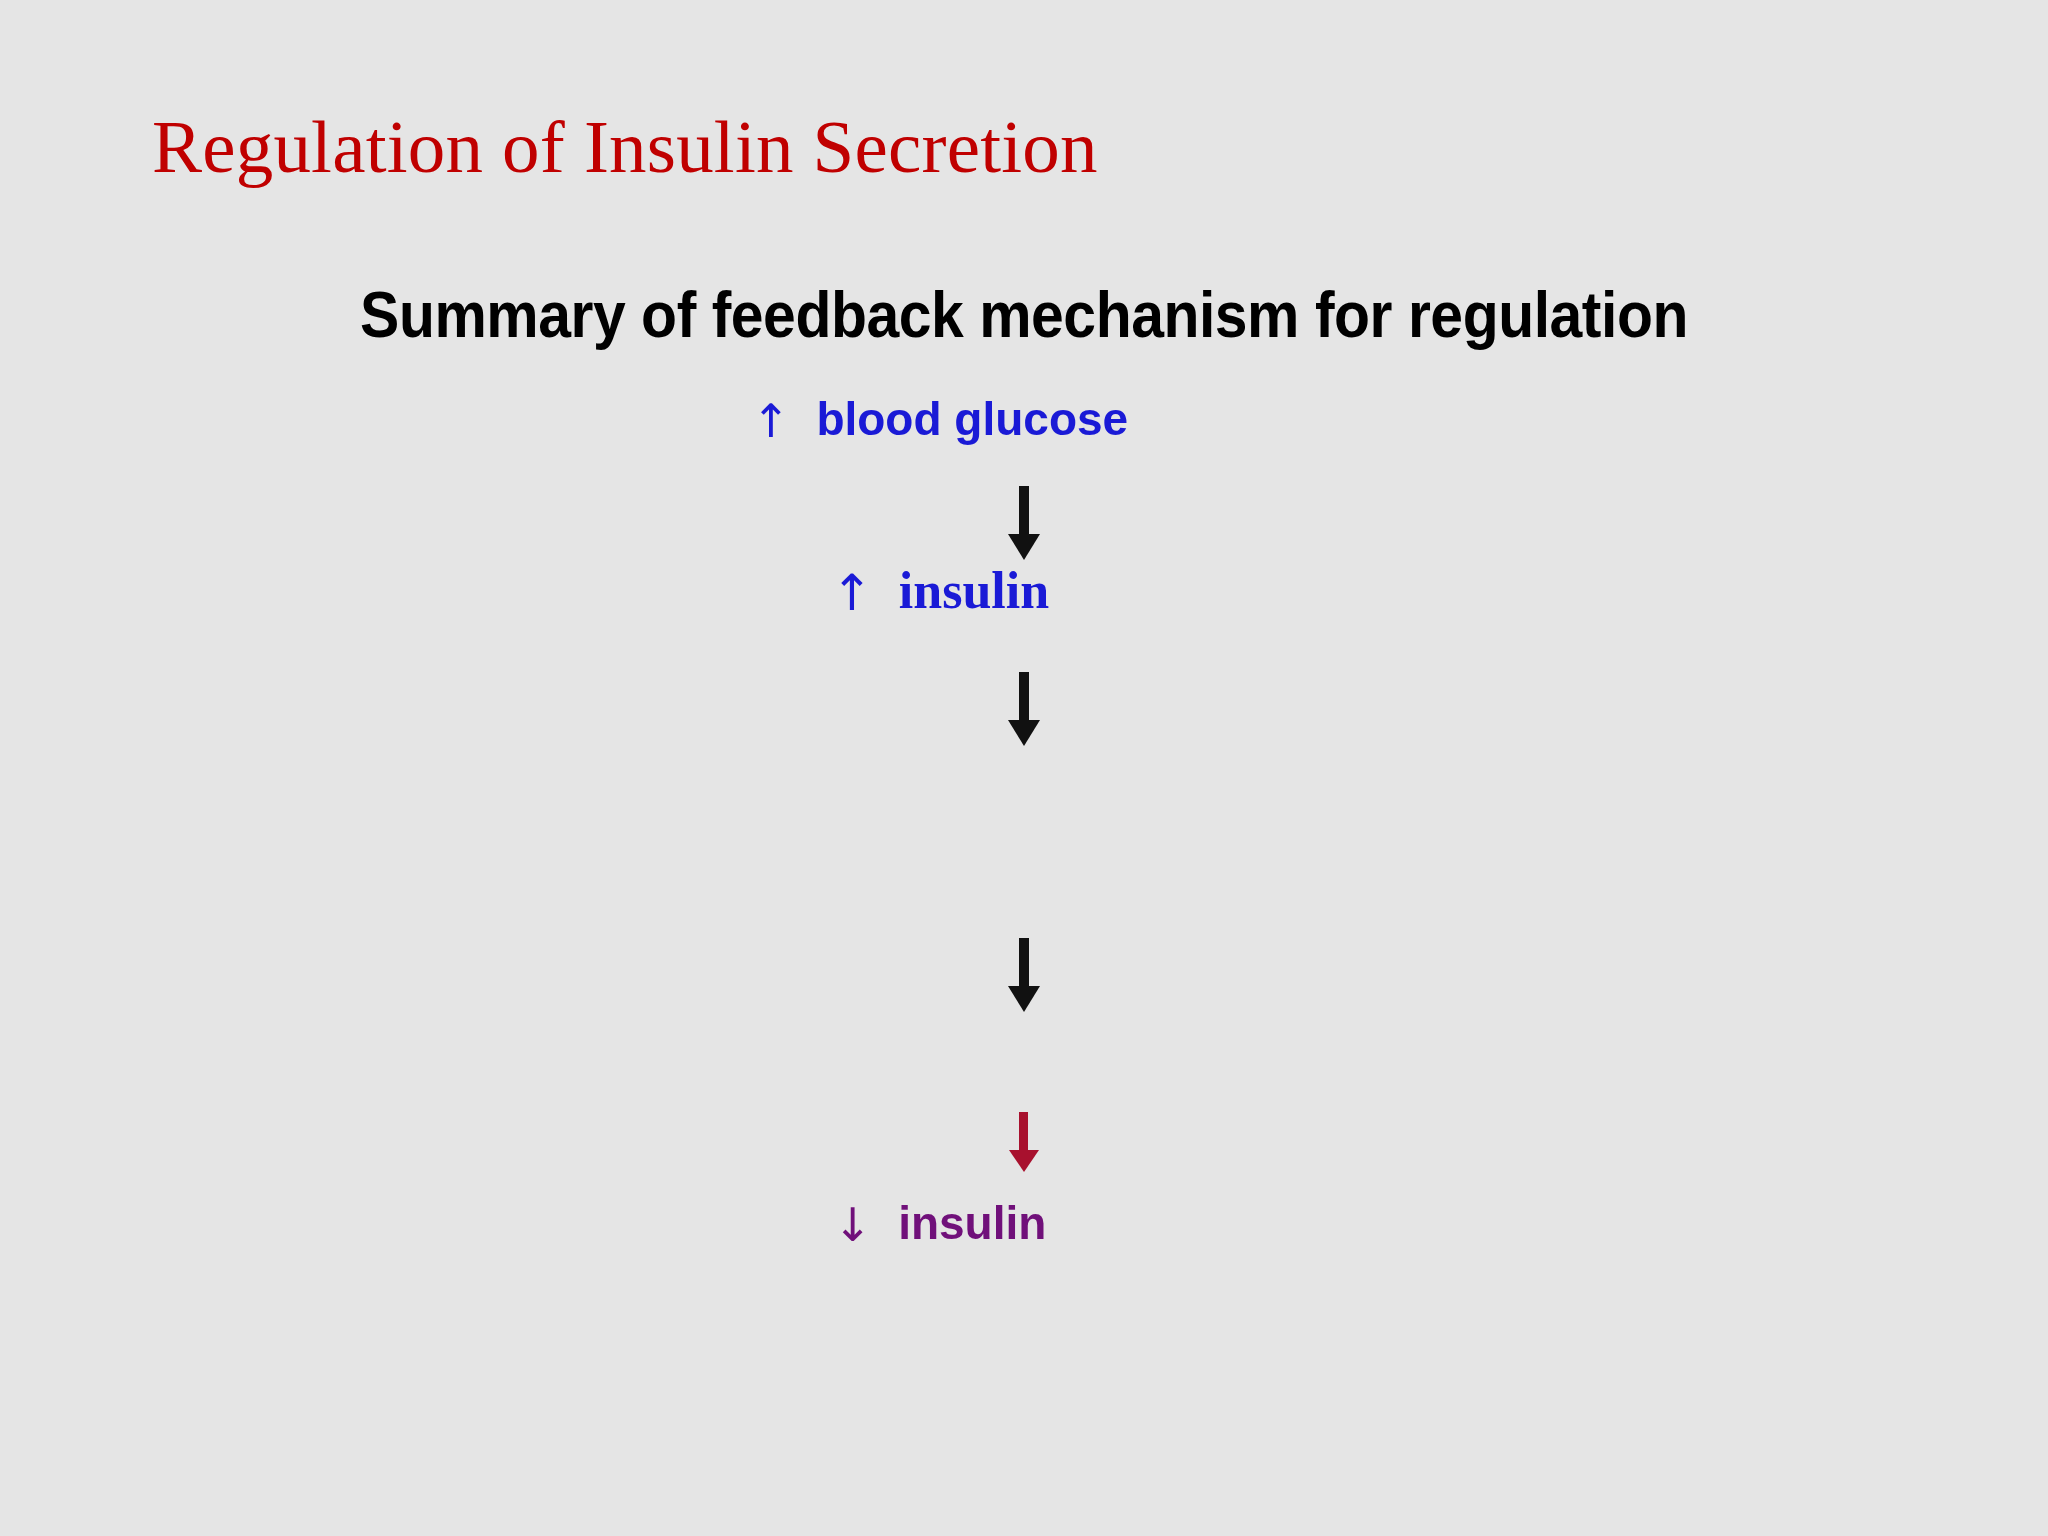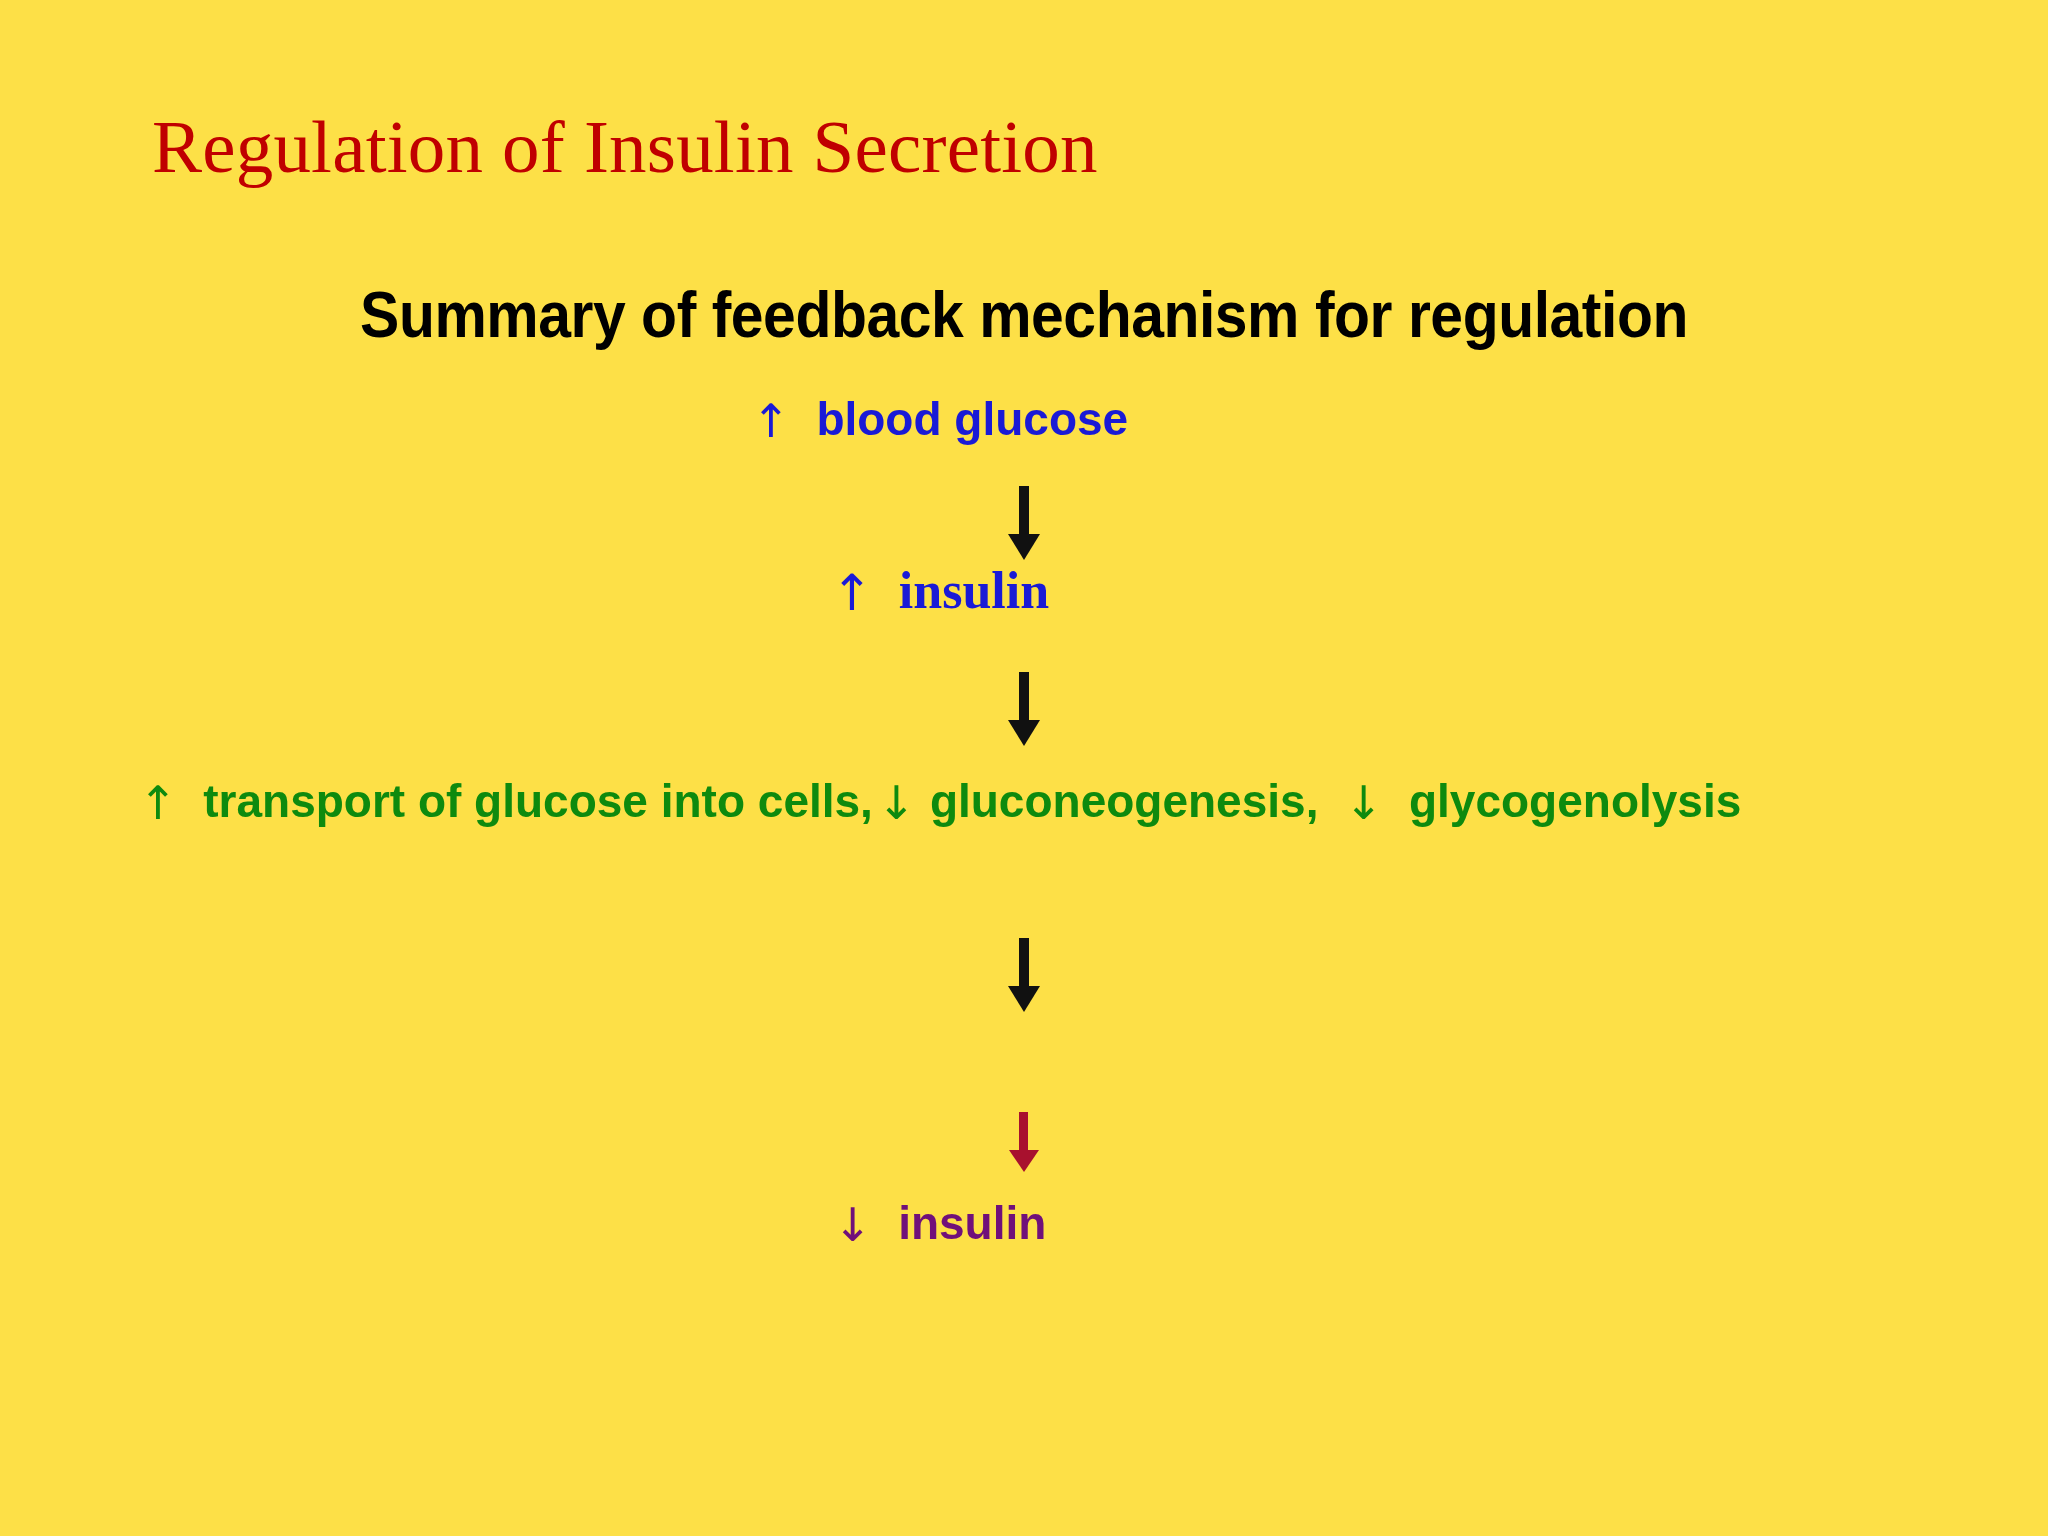--- a/index.html
+++ b/index.html
@@ -12,21 +12,21 @@
     height: 1536px;
     overflow: hidden;
     font-family: "Liberation Sans", sans-serif;
     -webkit-font-smoothing: antialiased;
   }
 
   .slide {
     position: relative;
     width: 2048px;
     height: 1536px;
-    background: #fde047;
+    background: #e5e5e5;
   }
 
   
   .slide-title {
     position: absolute;
     left: 152px;
     top: 108px;
     font-family: "Liberation Serif", "DejaVu Serif", serif;
     font-size: 75px;
     font-weight: 400;
@@ -146,28 +146,20 @@
       </span>
     </div>
 
     <div class="connector" id="conn-2">
       <svg width="40" height="78" viewBox="0 0 40 78">
         <rect x="15" y="0" width="10" height="52" fill="#111111"></rect>
         <polygon points="4,48 36,48 20,74" fill="#111111"></polygon>
       </svg>
     </div>
 
-    <div class="flow-row" id="row-3">
-      <div class="step-text" style="color:#0E8A0E;">
-        <span class="arrow-glyph">↑</span><span class="gap-md"></span><span>transport of glucose into cells,</span>
-      </div>
-      <div class="step-text" style="color:#0E8A0E; margin-top:26px;">
-        <span class="arrow-glyph">↓</span><span class="gap-sm"></span><span>gluconeogenesis,</span><span class="gap-md"></span><span class="arrow-glyph">↓</span><span class="gap-md"></span><span>glycogenolysis</span>
-      </div>
-    </div>
 
     <div class="connector" id="conn-3">
       <svg width="40" height="78" viewBox="0 0 40 78">
         <rect x="15" y="0" width="10" height="52" fill="#111111"></rect>
         <polygon points="4,48 36,48 20,74" fill="#111111"></polygon>
       </svg>
     </div>
 
 
     <div class="connector" id="conn-4">

